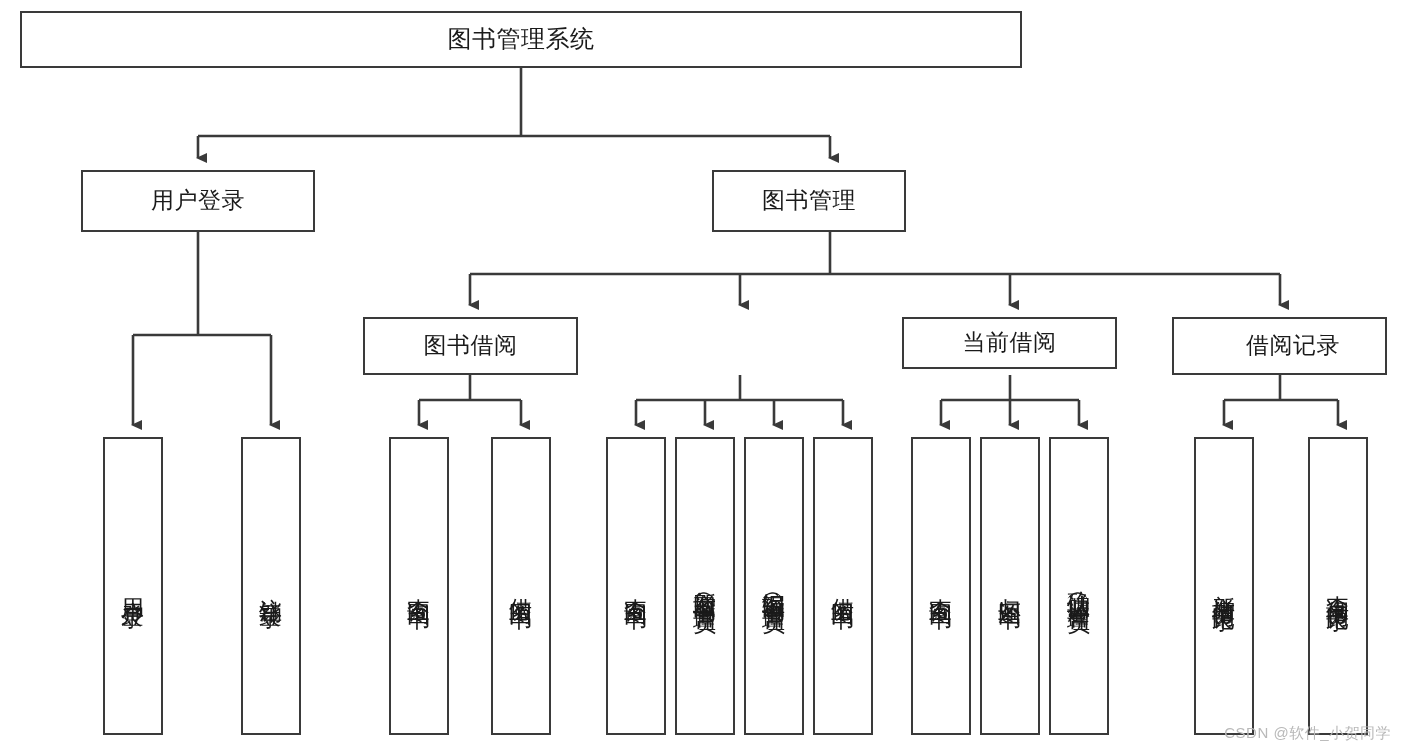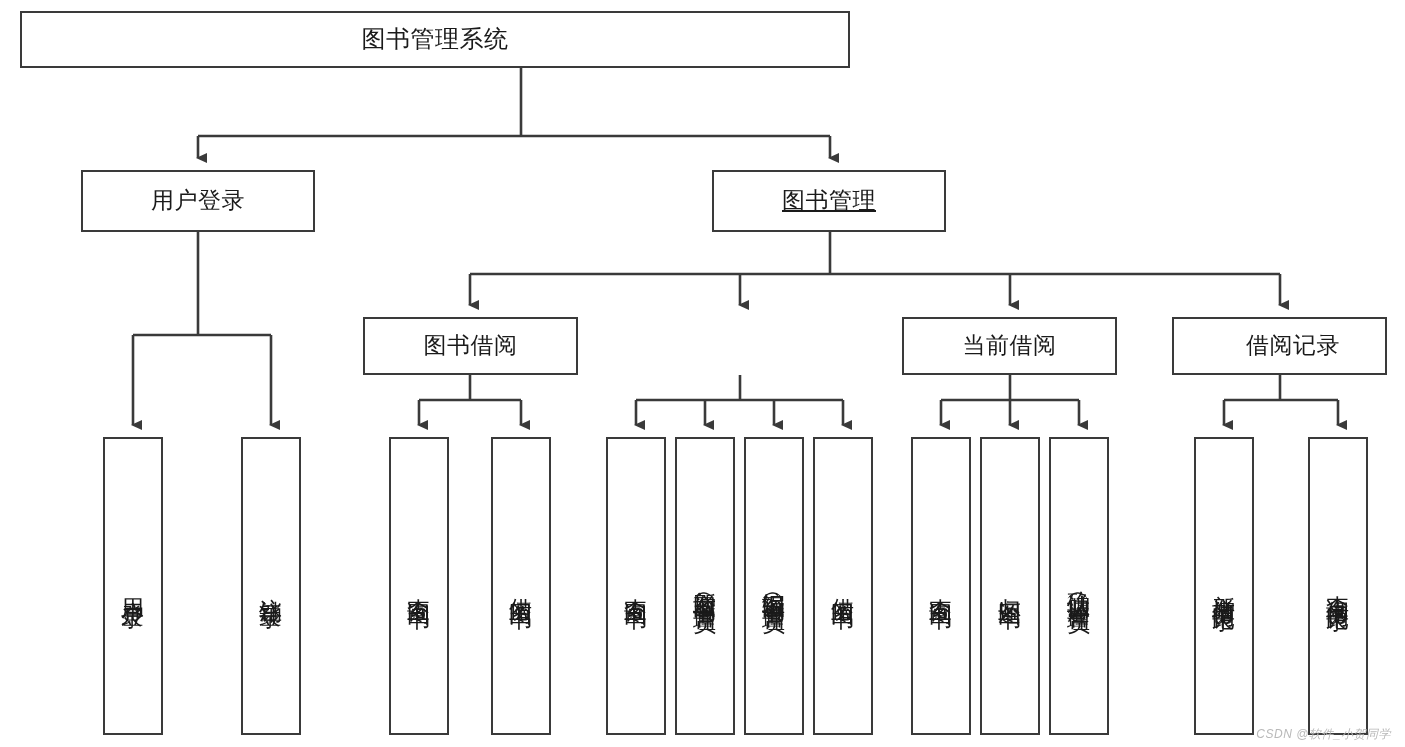--- a/index.html
+++ b/index.html
@@ -56,25 +56,24 @@
     font-size: 23px;
     line-height: 1.05;
     letter-spacing: 3px;
     max-height: 100%;
   }
   .node.root .label { font-size: 24px; }
   .watermark {
     position: absolute;
     right: 14px;
     bottom: 4px;
-    font-size: 12px;
+    font-size: 15px;
     color: #b9b9b9;
     white-space: nowrap;
     letter-spacing: 0.5px;
-    font-style: italic;
   }
 </style>
 </head>
 <body>
 
 <div id="canvas">
 
   <svg class="wires" viewBox="0 0 1405 747">
     <defs>
       <marker id="arw" markerWidth="12" markerHeight="12" refX="5" refY="9" orient="auto" markerUnits="userSpaceOnUse">
@@ -118,35 +117,35 @@
       <path d="M1010,400 L1010,425" marker-end="url(#arw)"></path>
       <path d="M1079,400 L1079,425" marker-end="url(#arw)"></path>
 
       <path d="M1280,375 L1280,400"></path>
       <path d="M1224,400 L1338,400"></path>
       <path d="M1224,400 L1224,425" marker-end="url(#arw)"></path>
       <path d="M1338,400 L1338,425" marker-end="url(#arw)"></path>
     </g>
   </svg>
 
-  <div class="node horiz root" style="left:20px; top:11px; width:830px; height:57px;">
+  <div class="node horiz root" style="left:20px; top:11px; width:1002px; height:57px;">
     <span class="label">图书管理系统</span>
   </div>
 
   <div class="node horiz" style="left:81px; top:170px; width:234px; height:62px;">
     <span class="label">用户登录</span>
   </div>
-  <div class="node horiz" style="left:712px; top:170px; width:234px; height:62px;text-decoration:underline;">
+  <div class="node horiz" style="left:712px; top:170px; width:194px; height:62px;">
     <span class="label">图书管理</span>
   </div>
 
   <div class="node horiz" style="left:363px; top:317px; width:215px; height:58px;">
     <span class="label">图书借阅</span>
   </div>
-  <div class="node horiz" style="left:902px; top:317px; width:215px; height:58px;">
+  <div class="node horiz" style="left:902px; top:317px; width:215px; height:52px;">
     <span class="label">当前借阅</span>
   </div>
   <div class="node horiz" style="left:1172px; top:317px; width:215px; height:58px;padding-left:27px;">
     <span class="label">借阅记录</span>
   </div>
 
   <div class="node vert" style="left:103px; top:437px; width:60px; height:298px;">
     <span class="label">用户登录</span>
   </div>
   <div class="node vert" style="left:241px; top:437px; width:60px; height:298px;">

